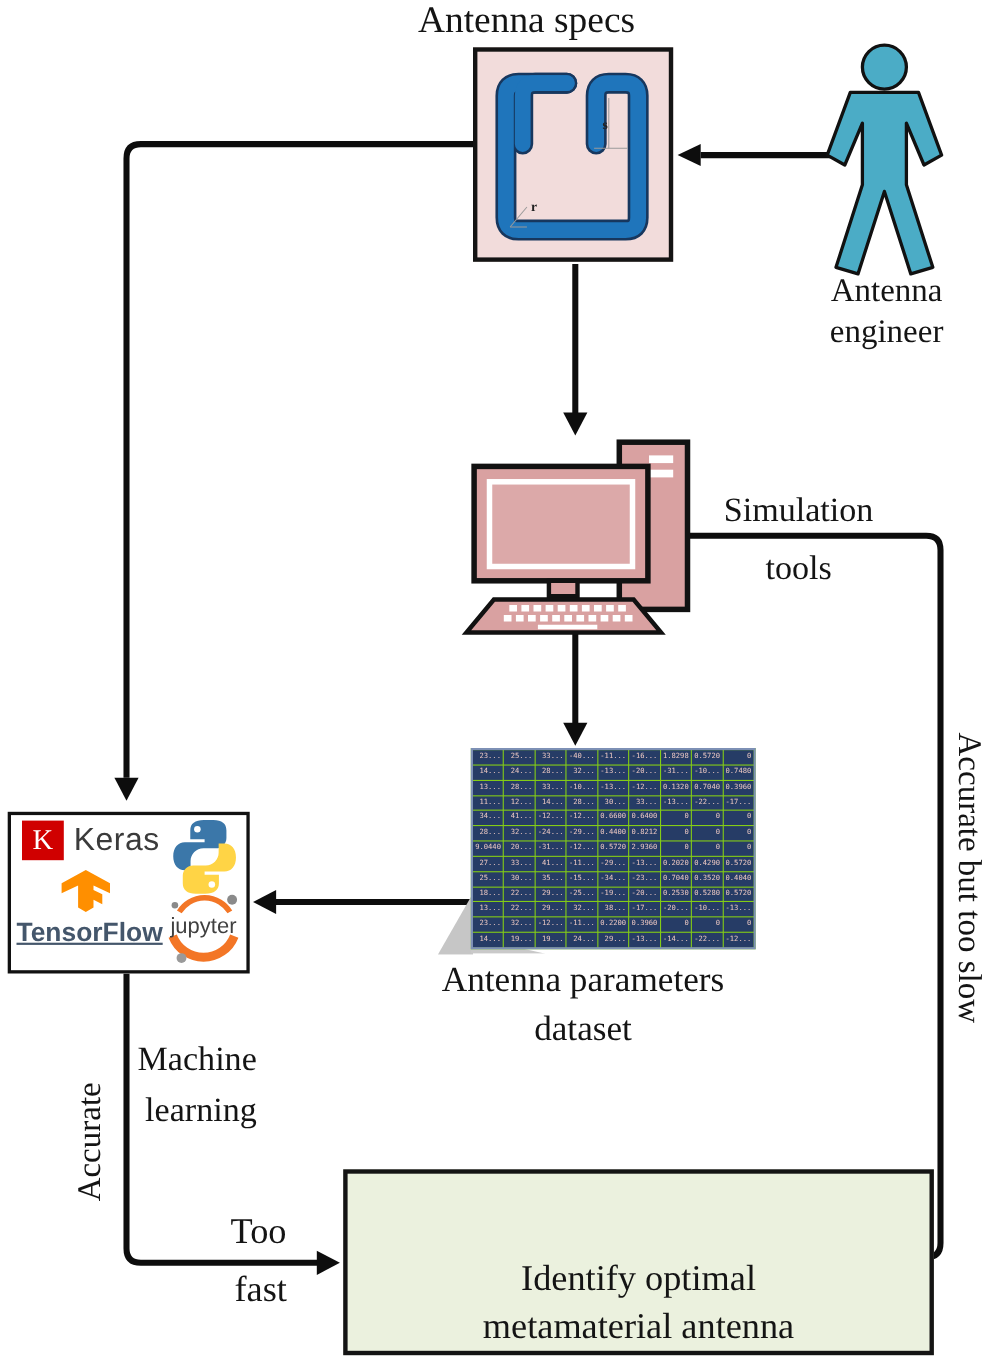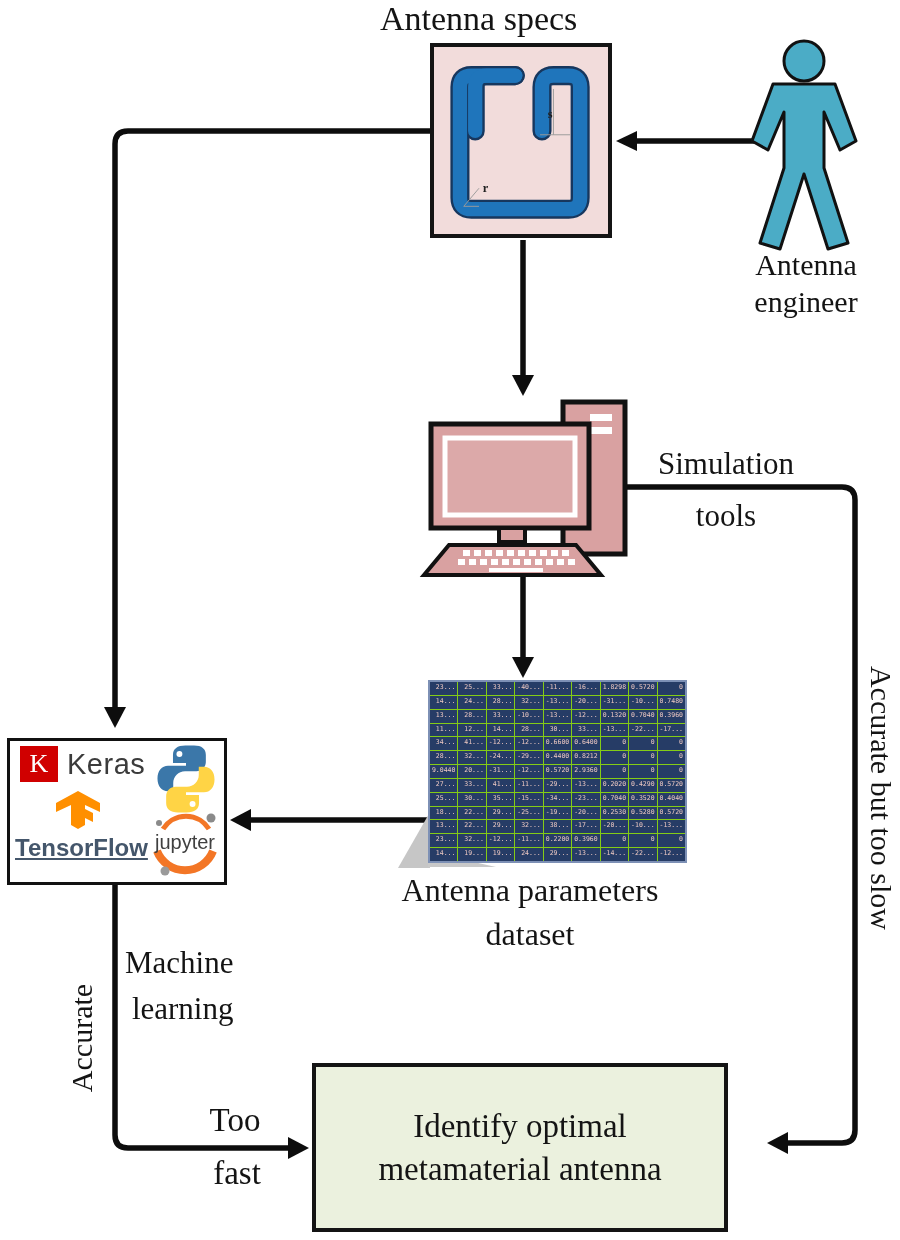--- a/index.html
+++ b/index.html
@@ -43,23 +43,23 @@
     font-size:20px;color:#404040;}
   .ml-label{left:125px;top:892px;font-size:31px;line-height:46px;text-align:right;margin-top:48px;}
   
   .accurate-left{left:7px;top:1021px;width:150px;height:34px;font-size:30px;text-align:center;
     transform:rotate(-90deg);}
   .accurate-slow{left:690px;top:780px;width:380px;height:36px;font-size:30px;text-align:center;
     transform:rotate(90deg);}
   .too-label{left:195px;top:1102px;width:80px;font-size:33px;text-align:center;}
   .fast-label{left:197px;top:1155px;width:80px;font-size:33px;text-align:center;}
   
-  .decision-box{left:312px;top:1063px;width:416px;height:169px;background:#EBF1DE;
+  .decision-box{left:312px;top:1063px;width:537px;height:169px;background:#EBF1DE;
     border:4px solid #141414;box-sizing:border-box;display:flex;flex-direction:column;
-    align-items:center;justify-content:center;font-size:33px;line-height:43px;text-align:center;}
+    align-items:center;justify-content:flex-end;font-size:33px;line-height:43px;text-align:center;}
 </style>
 </head>
 <body>
 
 <div class="stage">
 
   <svg class="connectors" width="900" height="1240" viewBox="0 0 900 1240">
     <g>
       <path class="conn" d="M 755 141 L 637 141"></path>
       <polygon class="head" points="616,141 637,131 637,151"></polygon>

